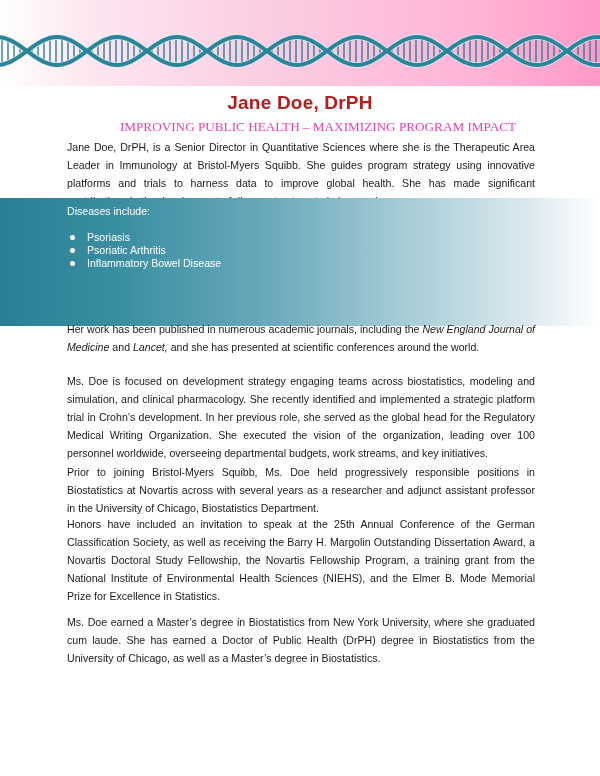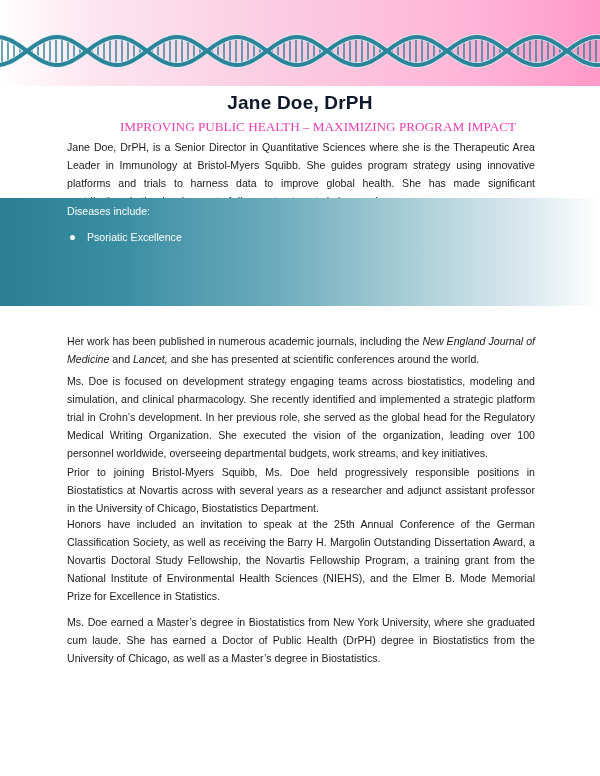--- a/index.html
+++ b/index.html
@@ -7,32 +7,32 @@
     width: 600px; height: 776px; background: #ffffff; position: relative; overflow: hidden;
     font-family: "Liberation Sans", sans-serif; color: #1a1a1a;
   }
   .banner {
     position: absolute; left: 0; top: 0; width: 600px; height: 86px;
     background: linear-gradient(to right, #ffffff 0%, #fde6f0 15%, #fbcde2 45%, #ffb3d6 80%, #ff99c8 100%);
   }
   .banner svg { position: absolute; left: 0; top: 0; }
   .title {
     position: absolute; left: 0; width: 600px; top: 92px; text-align: center;
-    font-size: 19px; font-weight: bold; color: #0f172a; letter-spacing: 0.2px;
+    font-size: 19px; font-weight: bold; color: #b91c1c; letter-spacing: 0.2px;
   }
   .subtitle {
     position: absolute; left: 0; width: 636px; top: 119px; text-align: center;
     font-family: "Liberation Serif", serif; font-size: 13.2px; color: #ee3fb0;
   }
   .para {
     position: absolute; left: 67px; width: 468px;
     font-size: 10.6px; line-height: 18px; text-align: justify; color: #1a1a1a;
   }
   .teal-box {
-    position: absolute; left: 0; top: 198px; width: 600px; height: 108px;
+    position: absolute; left: 0; top: 198px; width: 600px; height: 128px;
     background: linear-gradient(to right, #2a7f94 0%, #3a8ea2 20%, #6aaabb 45%, #a8cdd7 68%, #dbe9ee 88%, #ffffff 100%);
   }
   .teal-box .label {
     position: absolute; left: 67px; top: 7px; font-size: 10.6px; color: #ffffff;
   }
   .teal-box ul {
     position: absolute; left: 67px; top: 33px; margin: 0; padding: 0; list-style: none;
   }
   .teal-box li {
     font-size: 10.6px; line-height: 13px; color: #ffffff; position: relative; padding-left: 20px;
@@ -149,22 +149,24 @@
 </div>
 
 <div class="title">Jane Doe, DrPH</div>
 <div class="subtitle">IMPROVING PUBLIC HEALTH – MAXIMIZING PROGRAM IMPACT</div>
 
 <div class="para" style="top:138px;">Jane Doe, DrPH, is a Senior Director in Quantitative Sciences where she is the Therapeutic Area Leader in Immunology at Bristol-Myers Squibb. She guides program strategy using innovative platforms and trials to harness data to improve global health. She has made significant contributions in the development of disease treatments in immunology.</div>
 
 <div class="teal-box">
   <div class="label">Diseases include:</div>
   <ul>
-    <li><span class="bullet"></span><span>Psoriatic Excellence</span></li>
+    <li><span class="bullet"></span><span>Psoriasis</span></li>
+    <li><span class="bullet"></span><span>Psoriatic Arthritis</span></li>
+    <li><span class="bullet"></span><span>Inflammatory Bowel Disease</span></li>
   </ul>
 </div>
 
-<div class="para" style="top:332px;"><span>Her work has been published in numerous academic journals, including the </span><i>New England Journal of Medicine</i><span> and </span><i>Lancet,</i><span> and she has presented at scientific conferences around the world.</span></div>
+<div class="para" style="top:320px;"><span>Her work has been published in numerous academic journals, including the </span><i>New England Journal of Medicine</i><span> and </span><i>Lancet,</i><span> and she has presented at scientific conferences around the world.</span></div>
 
 <div class="para" style="top:372px;">Ms. Doe is focused on development strategy engaging teams across biostatistics, modeling and simulation, and clinical pharmacology. She recently identified and implemented a strategic platform trial in Crohn’s development. In her previous role, she served as the global head for the Regulatory Medical Writing Organization. She executed the vision of the organization, leading over 100 personnel worldwide, overseeing departmental budgets, work streams, and key initiatives.</div>
 <div class="para" style="top:463px;">Prior to joining Bristol-Myers Squibb, Ms. Doe held progressively responsible positions in Biostatistics at Novartis across with several years as a researcher and adjunct assistant professor in the University of Chicago, Biostatistics Department.</div>
 <div class="para" style="top:515px;">Honors have included an invitation to speak at the 25th Annual Conference of the German Classification Society, as well as receiving the Barry H. Margolin Outstanding Dissertation Award, a Novartis Doctoral Study Fellowship, the Novartis Fellowship Program, a training grant from the National Institute of Environmental Health Sciences (NIEHS), and the Elmer B. Mode Memorial Prize for Excellence in Statistics.</div>
 <div class="para" style="top:613px;">Ms. Doe earned a Master’s degree in Biostatistics from New York University, where she graduated cum laude. She has earned a Doctor of Public Health (DrPH) degree in Biostatistics from the University of Chicago, as well as a Master’s degree in Biostatistics.</div>
 
 </body></html>

